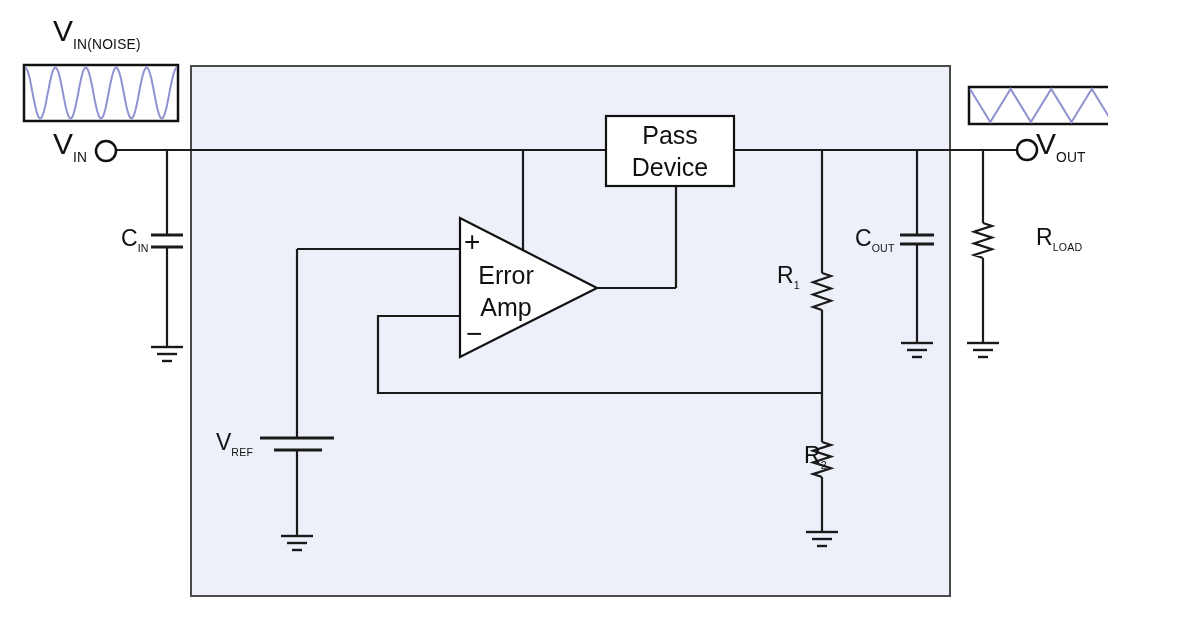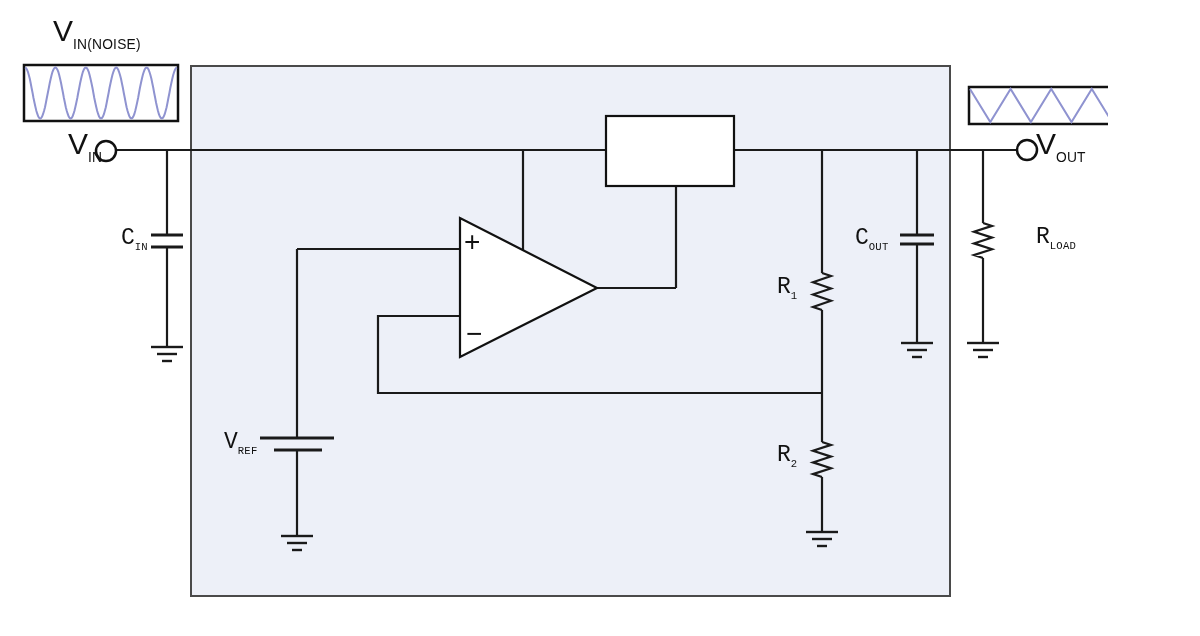--- a/index.html
+++ b/index.html
@@ -2,21 +2,21 @@
 <html><head>
 <meta charset="utf-8">
 <style>
   html,body{margin:0;padding:0;background:#ffffff;}
   #canvas{
     position:relative;width:1108px;height:636px;background:#ffffff;
     font-family:"Liberation Sans", sans-serif;color:#111;overflow:hidden;border-radius:32px;
   }
   svg{position:absolute;left:0;top:0;}
   .lbl{position:absolute;font-size:30px;line-height:1.02;white-space:nowrap;color:#111;}
-  .lbl2{position:absolute;font-size:23px;line-height:1.02;white-space:nowrap;color:#111;font-family:Liberation Mono, monospace;}
+  .lbl2{position:absolute;font-size:23px;line-height:1.02;white-space:nowrap;color:#111;}
   .sub{font-size:.46em;vertical-align:-0.55em;letter-spacing:.2px;}
   .blocktext{
     position:absolute;display:flex;flex-direction:column;align-items:center;justify-content:center;
     font-size:25px;line-height:1.3;text-align:center;color:#111;
   }
   .sign{position:absolute;font-size:28px;line-height:1;color:#111;}
 </style>
 </head>
 <body>
 
@@ -110,34 +110,42 @@
 
     <rect x="24" y="65" width="154" height="56" fill="#ffffff" stroke="#111111" stroke-width="2.5"></rect>
     <path id="sine-wave" fill="none" stroke-width="2" stroke="#8f93d0" d="M25.0 67.5L25.9 68.0L26.9 69.4L27.9 71.8L28.8 75.0L29.8 78.8L30.7 83.2L31.6 88.0L32.6 93.0L33.5 98.0L34.5 102.8L35.5 107.2L36.4 111.0L37.4 114.2L38.3 116.6L39.3 118.0L40.2 118.5L41.1 118.0L42.1 116.6L43.0 114.2L44.0 111.0L45.0 107.2L45.9 102.8L46.8 98.0L47.8 93.0L48.8 88.0L49.7 83.2L50.7 78.8L51.6 75.0L52.5 71.8L53.5 69.4L54.5 68.0L55.4 67.5L56.3 68.0L57.3 69.4L58.3 71.8L59.2 75.0L60.1 78.8L61.1 83.2L62.0 88.0L63.0 93.0L63.9 98.0L64.9 102.8L65.8 107.2L66.8 111.0L67.8 114.2L68.7 116.6L69.7 118.0L70.6 118.5L71.6 118.0L72.5 116.6L73.4 114.2L74.4 111.0L75.3 107.2L76.3 102.8L77.3 98.0L78.2 93.0L79.2 88.0L80.1 83.2L81.1 78.8L82.0 75.0L82.9 71.8L83.9 69.4L84.8 68.0L85.8 67.5L86.8 68.0L87.7 69.4L88.7 71.8L89.6 75.0L90.5 78.8L91.5 83.2L92.5 88.0L93.4 93.0L94.3 98.0L95.3 102.8L96.3 107.2L97.2 111.0L98.2 114.2L99.1 116.6L100.0 118.0L101.0 118.5L102.0 118.0L102.9 116.6L103.9 114.2L104.8 111.0L105.8 107.2L106.7 102.8L107.6 98.0L108.6 93.0L109.5 88.0L110.5 83.2L111.5 78.8L112.4 75.0L113.4 71.8L114.3 69.4L115.3 68.0L116.2 67.5L117.1 68.0L118.1 69.4L119.0 71.8L120.0 75.0L121.0 78.8L121.9 83.2L122.9 88.0L123.8 93.0L124.8 98.0L125.7 102.8L126.6 107.2L127.6 111.0L128.6 114.2L129.5 116.6L130.4 118.0L131.4 118.5L132.4 118.0L133.3 116.6L134.3 114.2L135.2 111.0L136.1 107.2L137.1 102.8L138.1 98.0L139.0 93.0L139.9 88.0L140.9 83.2L141.9 78.8L142.8 75.0L143.8 71.8L144.7 69.4L145.6 68.0L146.6 67.5L147.6 68.0L148.5 69.4L149.4 71.8L150.4 75.0L151.4 78.8L152.3 83.2L153.3 88.0L154.2 93.0L155.2 98.0L156.1 102.8L157.1 107.2L158.0 111.0L158.9 114.2L159.9 116.6L160.8 118.0L161.8 118.5L162.8 118.0L163.7 116.6L164.7 114.2L165.6 111.0L166.6 107.2L167.5 102.8L168.4 98.0L169.4 93.0L170.3 88.0L171.3 83.2L172.3 78.8L173.2 75.0L174.2 71.8L175.1 69.4L176.1 68.0L177.0 67.5"></path>
     <rect x="969" y="87" width="205" height="37" fill="#ffffff" stroke="#111111" stroke-width="2.5"></rect>
     <polyline id="tri-wave" fill="none" stroke-width="2" stroke="#8f93d0" points="970,89 990.3,122 1010.5999999999999,89 1030.8999999999999,122 1051.1999999999998,89 1071.4999999999998,122 1091.7999999999997,89 1112.0999999999997,122 1132.3999999999996,89 1152.6999999999996,122 1172.9999999999995,89 1173,89.00000000000074"></polyline>
   </svg>
 
   <div class="lbl" style="left:53px;top:16px"><span>V</span><span class="sub">IN(NOISE)</span></div>
 
 
-  <div class="lbl" style="left:68px;top:129px"><span>V</span><span class="sub">IN</span></div>
+  <div class="lbl" style="left:53px;top:129px"><span>V</span><span class="sub">IN</span></div>
 
   <div class="lbl" style="left:1036px;top:129px"><span>V</span><span class="sub">OUT</span></div>
 
   <div class="lbl2" style="left:121px;top:227px"><span>C</span><span class="sub">IN</span></div>
 
   <div class="lbl2" style="left:855px;top:227px"><span>C</span><span class="sub">OUT</span></div>
 
-  <div class="lbl2" style="left:777px;top:276px"><span>R</span><span class="sub">1</span></div>
+  <div class="lbl2" style="left:777px;top:264px"><span>R</span><span class="sub">1</span></div>
 
-  <div class="lbl2" style="left:777px;top:444px"><span>R</span><span class="sub">2</span></div>
+  <div class="lbl2" style="left:804px;top:444px"><span>R</span><span class="sub">2</span></div>
 
   <div class="lbl2" style="left:1036px;top:226px"><span>R</span><span class="sub">LOAD</span></div>
 
-  <div class="lbl2" style="left:224px;top:431px"><span>V</span><span class="sub">REF</span></div>
+  <div class="lbl2" style="left:216px;top:431px"><span>V</span><span class="sub">REF</span></div>
 
+  <div class="blocktext" style="left:606px;top:116px;width:128px;height:70px">
+    <div>Pass</div>
+    <div>Device</div>
+  </div>
 
+  <div class="blocktext" style="left:450px;top:258px;width:112px;height:66px">
+    <div>Error</div>
+    <div>Amp</div>
+  </div>
 
   <div class="sign" style="left:464px;top:228px">+</div>
   <div class="sign" style="left:466px;top:320px">−</div>
 
 </div>
 
 </body></html>

